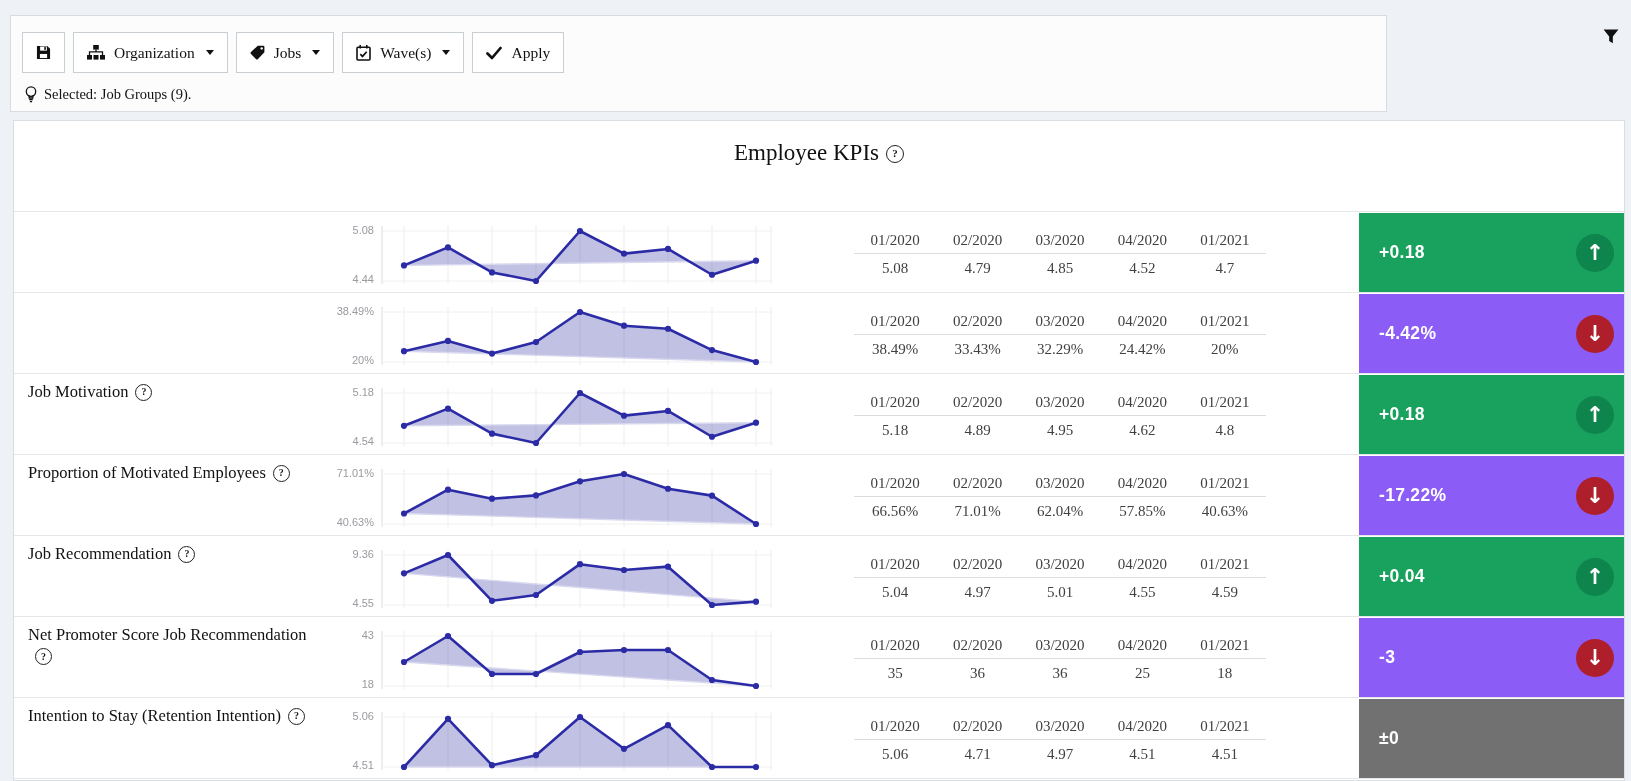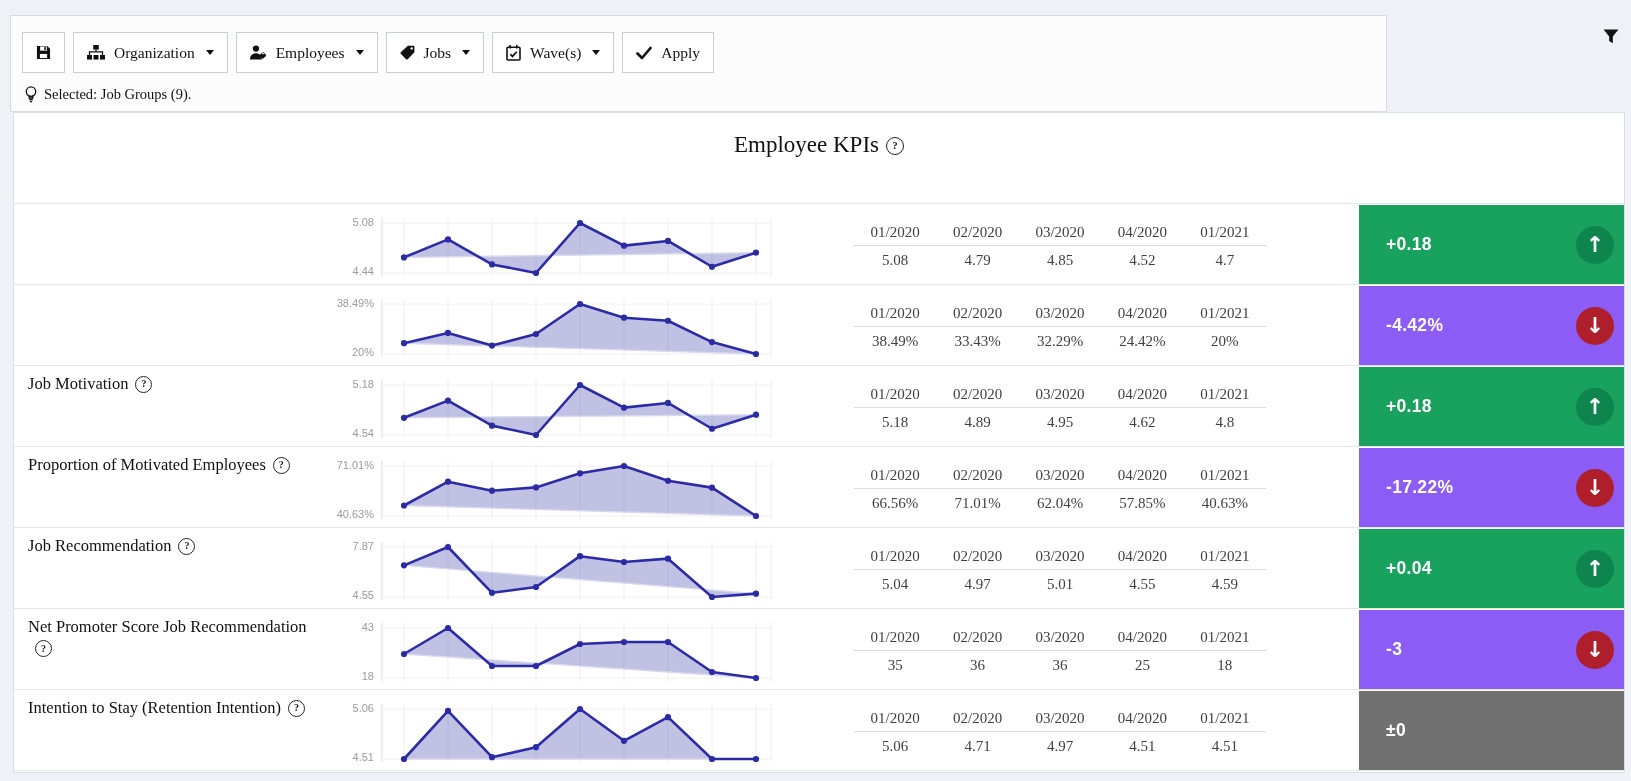--- a/index.html
+++ b/index.html
@@ -13,42 +13,42 @@
   .btnrow{position:absolute;left:11px;top:16px;display:flex;gap:8px}
   .btn{display:flex;align-items:center;gap:9px;background:#fff;border:1px solid #c9ced3;
     height:41px;padding:0 13px;font-size:15.5px;color:#111;cursor:pointer;box-sizing:border-box;
     font-family:"Liberation Serif",serif;white-space:nowrap}
   .btn svg{flex:0 0 auto}
   .caret{width:0;height:0;border-left:4px solid transparent;border-right:4px solid transparent;
     border-top:5px solid #111;margin-left:2px}
   .note{position:absolute;left:14px;top:70px;display:flex;gap:7px;font-size:14.5px}
   .funnel{position:absolute;left:1592px;top:13px;width:16px;height:16px;cursor:pointer}
   
-  .card{position:absolute;left:13px;top:112px;width:1612px;height:661px;background:#fff;
+  .card{position:absolute;left:13px;top:120px;width:1612px;height:661px;background:#fff;
     border:1px solid #d9dee3;box-sizing:border-box;overflow:hidden}
   .title{position:absolute;top:19px;left:0;width:100%;text-align:center;font-size:23px;color:#111}
   .q{display:inline-flex;width:15px;height:15px;border:1.4px solid #222;border-radius:50%;
     align-items:center;justify-content:center;font-size:10px;font-weight:bold;
     vertical-align:2px;margin-left:7px;line-height:1}
   .title .q{width:16px;height:16px;font-size:11px;vertical-align:3px}
   
   .kpi-row{position:absolute;left:0;width:100%;height:81px;border-top:1px solid #e4e6e8;background:#fff}
   .kpi-label{position:absolute;left:14px;top:7px;width:292px;font-size:16.5px;line-height:1.32;color:#111}
   .tick{position:absolute;left:272px;width:88px;text-align:right;
     font-family:"Liberation Sans",sans-serif;font-size:11px;color:#9a9aa0}
   .tick-max{top:12px}.tick-min{top:61px}
   .spark{position:absolute;left:367px;top:12px;width:398px;height:64px}
   .wave-table{position:absolute;left:840px;top:15px;width:412px;font-size:15px;color:#404040}
   .wt-row{display:flex}
   .wt-cell{flex:1;text-align:center;line-height:26px}
   .wt-head{border-bottom:1px solid #dcdcdc}
   .wt-vals .wt-cell{line-height:29px}
   .badge{position:absolute;left:1345px;top:1px;width:267px;height:79px;display:flex;align-items:center;
     color:#fff;font-family:"Liberation Sans",sans-serif;font-weight:bold;font-size:17.5px}
-  .badge-text{margin-left:27px;letter-spacing:.3px}
+  .badge-text{margin-left:20px;letter-spacing:.3px}
   .badge-icon{position:absolute;right:12px;top:50%;transform:translateY(-50%);
     width:38px;height:38px;border-radius:50%;display:flex;align-items:center;justify-content:center;
     font-size:22px;font-family:"DejaVu Sans",sans-serif;font-weight:bold}
   .badge-green{background:#19a15e}.badge-green .badge-icon{background:#0e854c}
   .badge-red{background:#8b5cf6}.badge-red .badge-icon{background:#af1e2b}
   .badge-gray{background:#717171}
 </style>
 </head>
 <body>
 
@@ -65,32 +65,20 @@
     </button>
     <button class="btn">
       <svg width="18" height="15" viewBox="0 0 18 15">
           <rect x="6.2" y="0" width="5.6" height="4.6" fill="#111"></rect>
           <path d="M9 4.6v2.2M2.5 10v-3.2h13V10" stroke="#111" stroke-width="1.3" fill="none"></path>
           <rect x="0" y="10" width="5" height="4.6" fill="#111"></rect>
           <rect x="6.5" y="10" width="5" height="4.6" fill="#111"></rect>
           <rect x="13" y="10" width="5" height="4.6" fill="#111"></rect>
         </svg>
       <span>Organization</span>
-      <span class="caret"></span>
-    </button>
-    <button class="btn">
-      <svg width="17" height="15" viewBox="0 0 18 15">
-          <circle cx="6.3" cy="3.3" r="3.3" fill="#111"></circle>
-          <path d="M0 15c0-4.3 2.8-6.6 6.3-6.6s6.3 2.3 6.3 6.6z" fill="#111"></path>
-          <g transform="rotate(45 13.7 10.6)">
-            <rect x="11" y="7.9" width="5.4" height="5.4" rx="1" fill="#111"></rect>
-          </g>
-          <circle cx="13.7" cy="8.6" r="0.9" fill="#fff"></circle>
-        </svg>
-      <span>Employees</span>
       <span class="caret"></span>
     </button>
     <button class="btn">
       <svg width="15" height="15" viewBox="0 0 15 15">
           <path d="M7.8 0.7h5.5a1.1 1.1 0 0 1 1.1 1.1v5.5L8 13.9a1.5 1.5 0 0 1-2.1 0L1 9a1.5 1.5 0 0 1 0-2.1z" fill="#111"></path>
           <circle cx="11.7" cy="3.4" r="1.2" fill="#fff"></circle>
         </svg>
       <span>Jobs</span>
       <span class="caret"></span>
     </button>
@@ -335,21 +323,21 @@
         </div>
       </div>
     <div class="badge badge-red">
         <span class="badge-text">-17.22%</span>
         <span class="badge-icon">↓</span>
       </div>
   </div>
 
   <div class="kpi-row" style="top:414px">
     <div class="kpi-label"><span>Job Recommendation</span><span class="q">?</span></div>
-    <div class="tick tick-max">7.87</div>
+    <div class="tick tick-max">9.36</div>
     <div class="tick tick-min">4.55</div>
     <div class="spark"><svg width="398" height="64">
           <line x1="23" y1="2" x2="23" y2="60" stroke="#ededed" stroke-width="1"></line>
           <line x1="67" y1="2" x2="67" y2="60" stroke="#ededed" stroke-width="1"></line>
           <line x1="111" y1="2" x2="111" y2="60" stroke="#ededed" stroke-width="1"></line>
           <line x1="155" y1="2" x2="155" y2="60" stroke="#ededed" stroke-width="1"></line>
           <line x1="199" y1="2" x2="199" y2="60" stroke="#ededed" stroke-width="1"></line>
           <line x1="243" y1="2" x2="243" y2="60" stroke="#ededed" stroke-width="1"></line>
           <line x1="287" y1="2" x2="287" y2="60" stroke="#ededed" stroke-width="1"></line>
           <line x1="331" y1="2" x2="331" y2="60" stroke="#ededed" stroke-width="1"></line>

